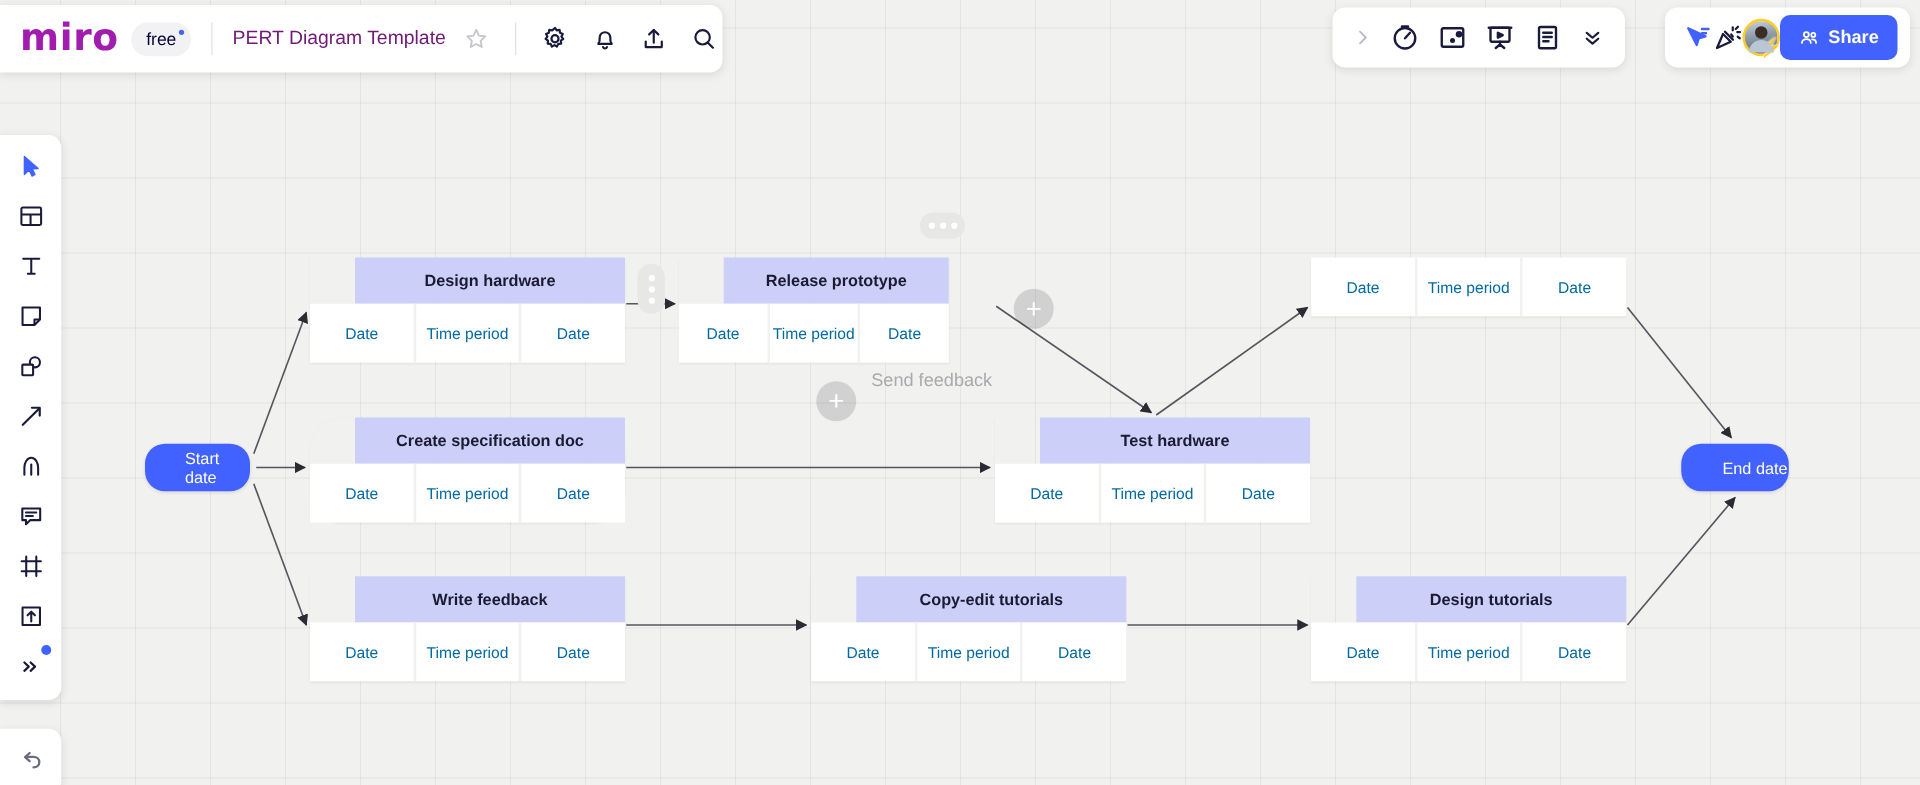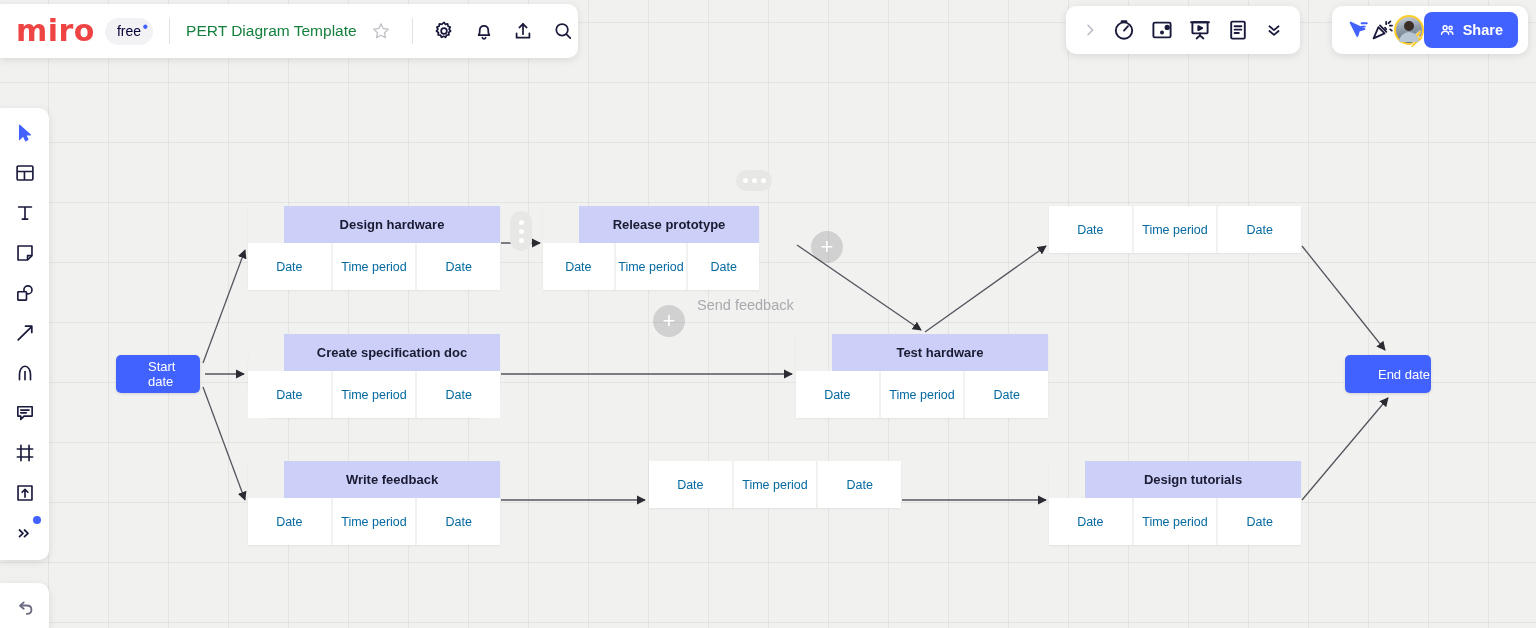--- a/index.html
+++ b/index.html
@@ -30,34 +30,34 @@
     background: #fff;
     border-radius: 0 10px 10px 0;
     box-shadow: 0 2px 8px rgba(0,0,0,.10);
     display: flex; align-items: center;
     padding-left: 16px; gap: 10px;
     z-index: 20;
   }
   .miro-logo {
     font-family: "DejaVu Sans", sans-serif;
     font-size: 30px; font-weight: 700;
-    color: #ef4444; letter-spacing: .5px;
+    color: #a21caf; letter-spacing: .5px;
     line-height: 1;
   }
   .free-pill {
     background: #f2f2f4; color: #050038;
     border-radius: 14px; padding: 5px 12px 6px 12px;
     font-size: 14px; position: relative;
   }
   .free-pill .dot {
     color: #4262ff; font-size: 16px; position:absolute; top:0px; right:5px;
   }
   .vsep { width:1px; height:26px; background:#e2e2e6; margin: 0 6px; }
   .board-title {
-    font-size: 15.5px; color: #15803d; font-weight: 400;
+    font-size: 15.5px; color: #701a75; font-weight: 400;
     white-space: nowrap;
   }
   .ico { display:flex; align-items:center; justify-content:center; cursor:pointer; }
   .ico svg { display:block; }
   .topbar-left .ico { width: 30px; height: 30px; }
 
   .topbar-mid {
     position: absolute; right: 236px; top: 6px;
     height: 48px;
     background: #fff; border-radius: 10px;
@@ -144,21 +144,21 @@
     flex: 1;
     display:flex; align-items:center; justify-content:center;
     font-size: 12.5px; color: #0369a1;
     border-right: 2px solid #f1f1f0;
   }
   .node-cells .cell:last-child { border-right: none; }
 
   .terminal {
     position:absolute;
     background:#4262ff; color:#fff;
-    border-radius: 5px;
+    border-radius: 16px;
     display:flex; align-items:center; justify-content:center;
     font-size: 13px;
     box-shadow: 0 1px 3px rgba(0,0,0,.12);
     padding-left: 32px;
   }
 
   
   .plus-circle {
     position:absolute; width: 32px; height:32px; border-radius:50%;
     background: rgba(0,0,0,.13);
@@ -267,20 +267,21 @@
         </div>
         <div class="node" style="left: 248px; top: 461px; width: 252px;">
           <div class="node-head">Write feedback</div>
           <div class="node-cells">
             <div class="cell">Date</div>
             <div class="cell">Time period</div>
             <div class="cell">Date</div>
           </div>
         </div>
         <div class="node" style="left: 649px; top: 461px; width: 252px;">
+          <div class="node-head">Copy-edit tutorials</div>
           <div class="node-cells">
             <div class="cell">Date</div>
             <div class="cell">Time period</div>
             <div class="cell">Date</div>
           </div>
         </div>
         <div class="node" style="left: 1049px; top: 461px; width: 252px;">
           <div class="node-head">Design tutorials</div>
           <div class="node-cells">
             <div class="cell">Date</div>

